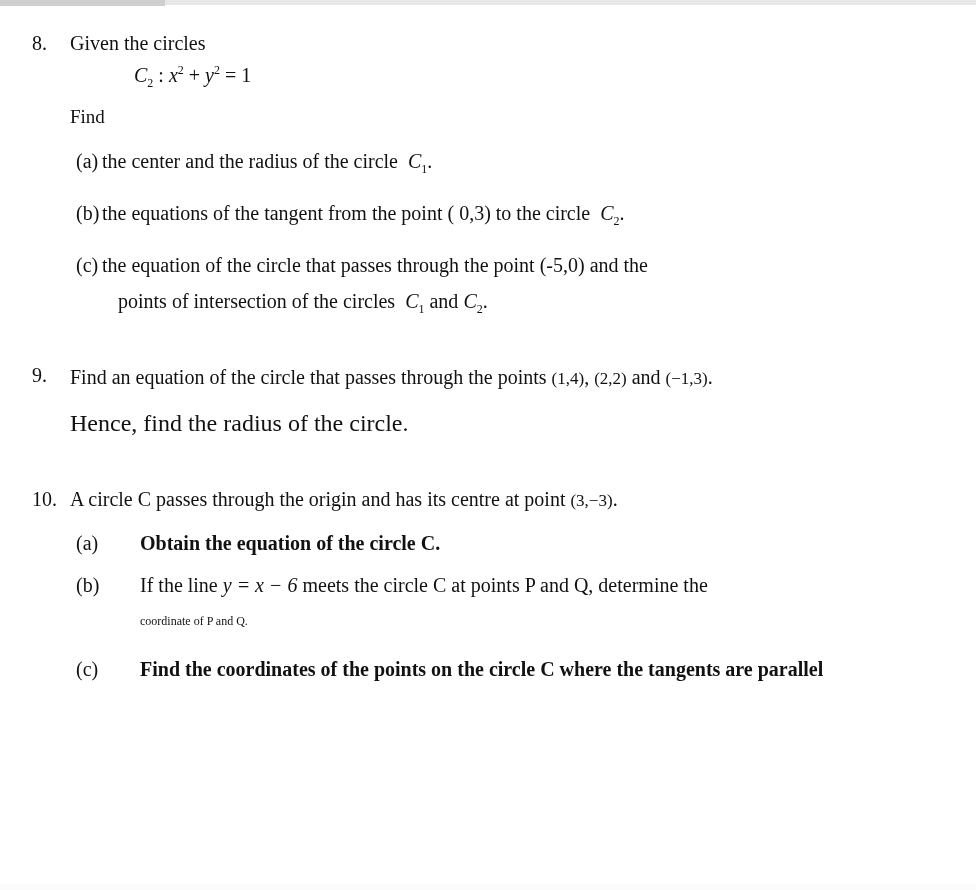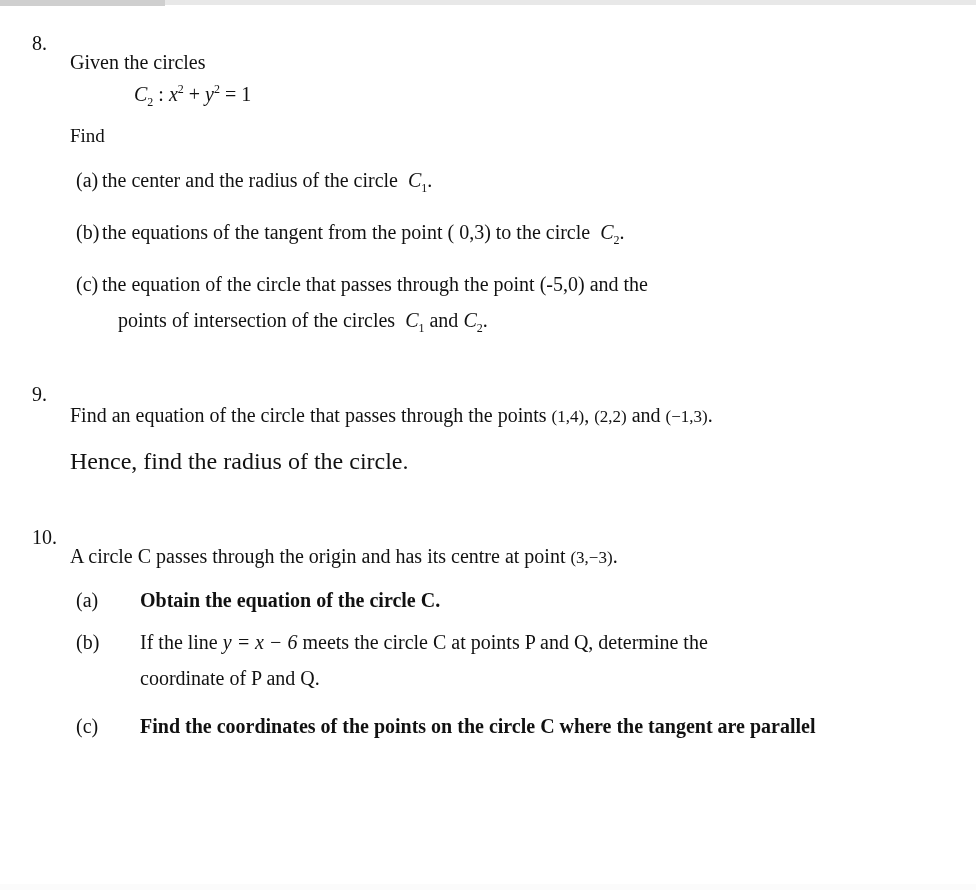--- a/index.html
+++ b/index.html
@@ -68,21 +68,20 @@
     flex: 0 0 70px;
     text-align: left;
     padding-left: 32px;
     box-sizing: border-box;
     font-size: 20px;
     line-height: 30px;
   }
   .q-body {
     flex: 1 1 auto;
     padding-right: 80px;
-    margin-top: 19px;
   }
 
   .line {
     font-size: 20px;
     line-height: 30px;
   }
 
   .eq {
     font-family: "Liberation Serif", serif;
     font-size: 20px;
@@ -170,21 +169,21 @@
   .sub10-text {
     flex: 1 1 auto;
     padding-right: 68px;
     text-align: justify;
     text-justify: inter-word;
   }
   .sub10-text.nojust { text-align: left; font-weight: bold; }
   .sub10-cont {
     margin-left: 70px;
     margin-top: 6px;
-    font-size: 20px;
+    font-size: 12px;
     line-height: 30px;
   }
   .nowrap { white-space: nowrap; }
 </style>
 </head>
 <body>
 
 <div class="page">
 
   <div class="top-strip">
@@ -287,21 +286,21 @@
             <div class="sub10-text">
               <span>If  the  line</span>
               <span class="it nowrap">y = x − 6</span>
               <span>meets  the  circle  C  at  points  P  and  Q,  determine  the</span>
             </div>
           </div>
           <div class="sub10-cont">coordinate of P and Q.</div>
 
           <div class="sub10" style="margin-top:18px;">
             <div class="sub10-label">(c)</div>
-            <div class="sub10-text nojust">Find the coordinates of the points on the circle C where the tangent are parallel</div>
+            <div class="sub10-text nojust">Find the coordinates of the points on the circle C where the tangents are parallel</div>
           </div>
 
         </div>
       </div>
     </div>
 
   </div>
 
   <div class="bottom-strip"></div>
 </div>

